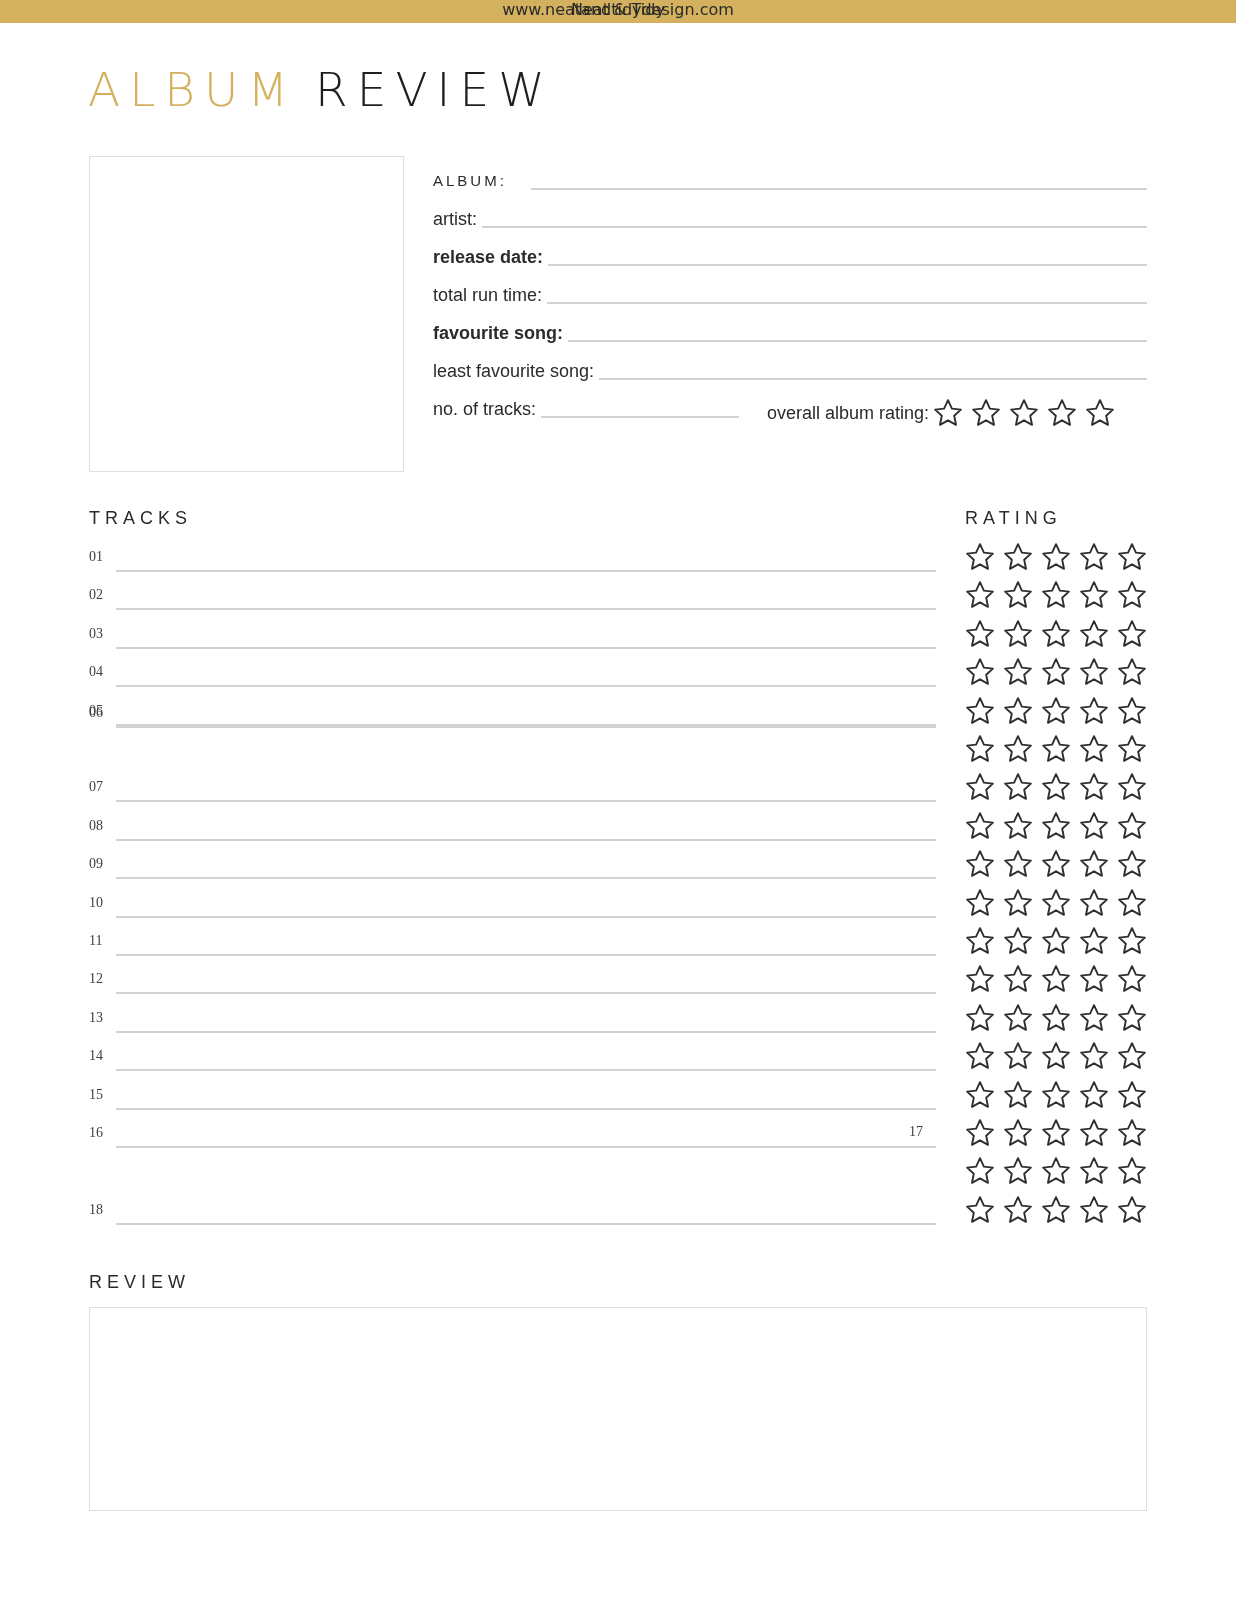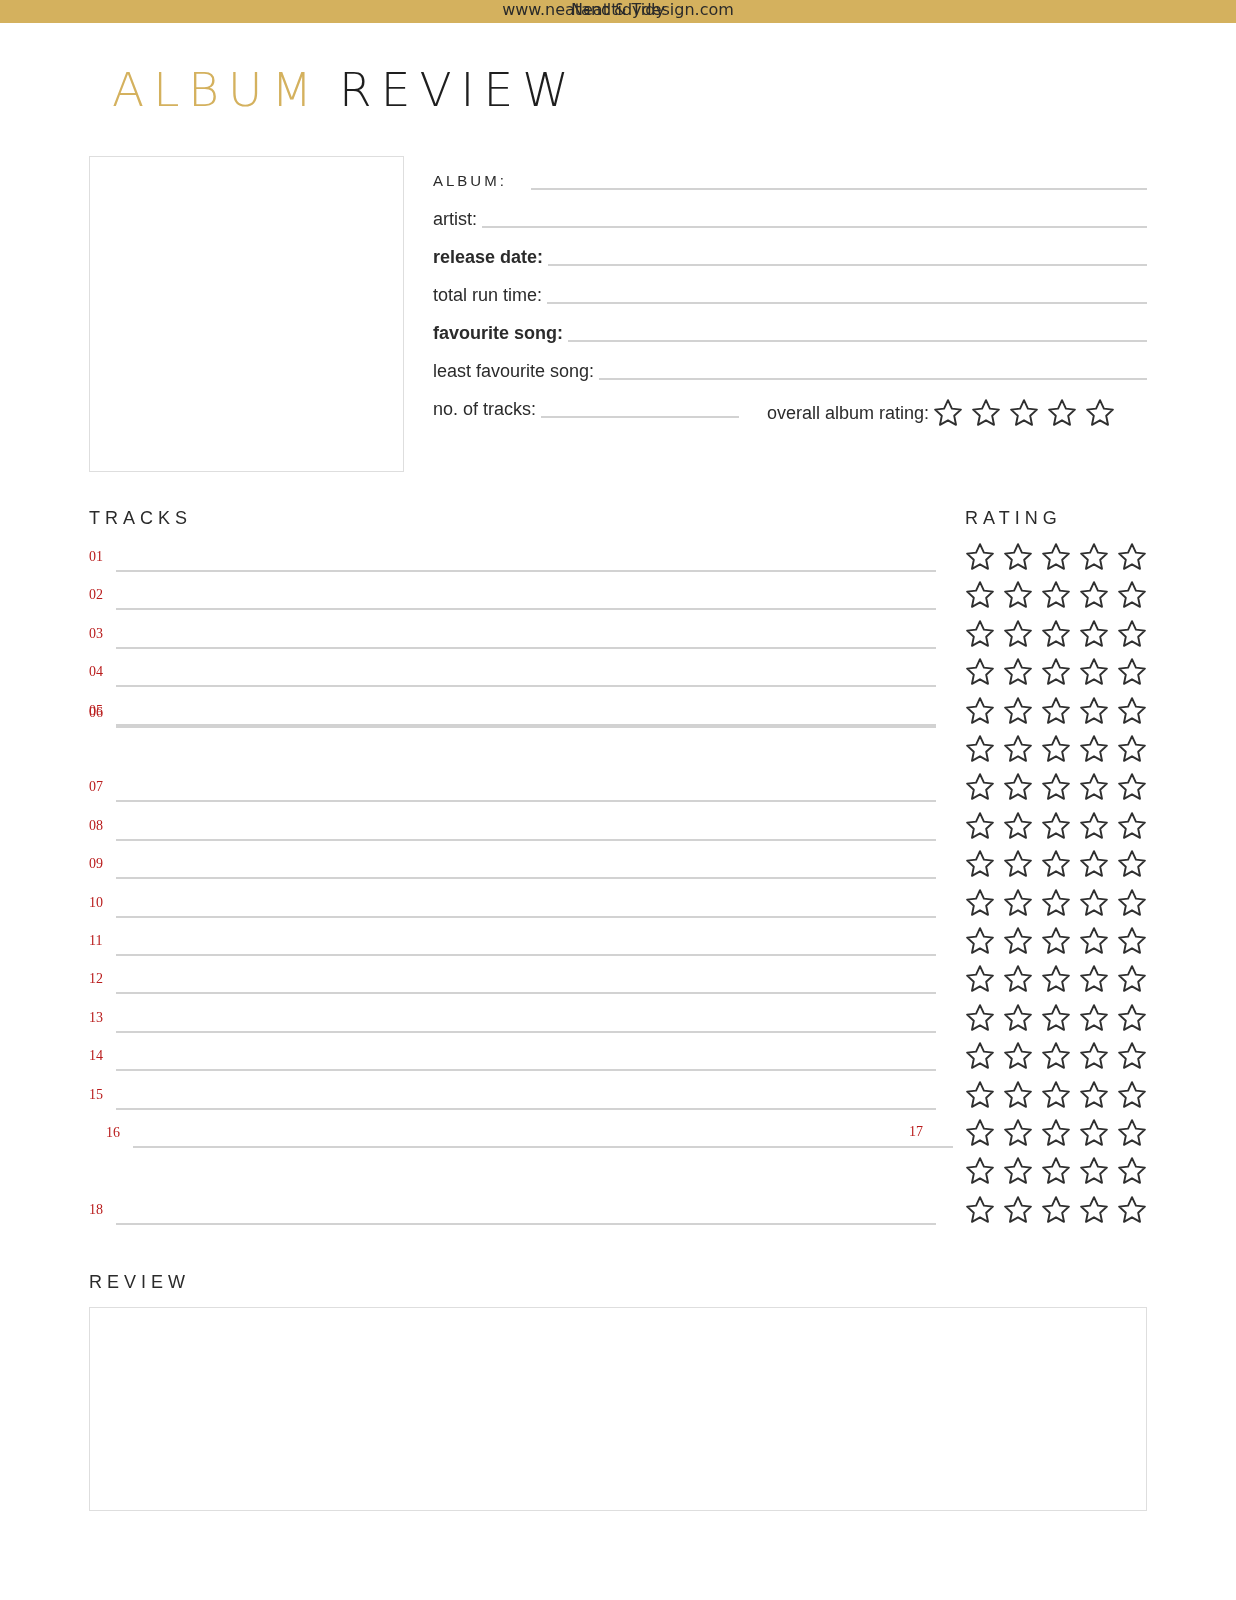--- a/index.html
+++ b/index.html
@@ -1,21 +1,21 @@
 <!DOCTYPE html>
 <html><head>
   <meta charset="utf-8">
   <style>
     * { box-sizing: border-box; margin: 0; padding: 0; }
     html, body { width: 1236px; height: 1600px; background: #ffffff; overflow: hidden; }
     body { position: relative; font-family: "DejaVu Sans", "Liberation Sans", sans-serif; color: #2a2a2a; }
 
     .top-bar { position: absolute; left: 0; top: 0; width: 1236px; height: 23px; background: #d4b15e; }
 
-    .title { position: absolute; left: 88px; top: 62px; font-size: 47px; font-weight: 300; letter-spacing: 9px; line-height: 56px; white-space: nowrap; font-family: "DejaVu Sans", sans-serif; margin-left: 24px; }
+    .title { position: absolute; left: 88px; top: 62px; font-size: 47px; font-weight: 300; letter-spacing: 9px; line-height: 56px; white-space: nowrap; font-family: "DejaVu Sans", sans-serif; }
     .title .gold { color: #d4b15e; }
     .title .dark { color: #1e1e1e; margin-left: 18px; }
 
     .album-art { position: absolute; left: 89px; top: 156px; width: 315px; height: 316px; border: 1.5px solid #dedede; background: #fff; }
 
     .field { position: absolute; left: 433px; height: 26px; display: flex; align-items: flex-end; white-space: nowrap; }
     .field .label { font-size: 18px; color: #2b2b2b; line-height: 22px; padding-right: 5px; font-family: "Liberation Sans", sans-serif; }
     .field .label.caps { font-size: 15px; letter-spacing: 3px; }
     .field .line { flex: 1; border-bottom: 2px solid #d2d2d2; height: 4px; margin-bottom: 2px; }
     .field.full { width: 714px; }
@@ -23,21 +23,21 @@
     .rating-inline { position: absolute; left: 767px; top: 398px; display: flex; align-items: center; white-space: nowrap; }
     .rating-inline .label { font-size: 18px; color: #2b2b2b; margin-right: 4px; font-family: "Liberation Sans", sans-serif; }
 
     .stars { display: flex; gap: 8px; }
     .star { width: 30px; height: 30px; display: block; cursor: pointer; }
     .star svg { width: 30px; height: 30px; display: block; }
 
     .section-heading { position: absolute; font-size: 18px; letter-spacing: 5px; color: #2b2b2b; font-family: "Liberation Sans", sans-serif; }
 
     .track-row { position: absolute; left: 89px; width: 847px; height: 30px; display: flex; align-items: flex-end; }
-    .track-num { width: 27px; font-size: 14px; color: #b91c1c; line-height: 18px; margin-bottom: 6px; font-family: "Liberation Serif", serif; }
+    .track-num { width: 27px; font-size: 14px; color: #404040; line-height: 18px; margin-bottom: 6px; font-family: "Liberation Serif", serif; }
     .track-line { flex: 1; border-bottom: 2px solid #d2d2d2; height: 2px; }
 
     .rating-row { position: absolute; left: 965px; }
 
     .review-box { position: absolute; left: 89px; top: 1307px; width: 1058px; height: 204px; border: 1.5px solid #dedede; background: #fff; }
 
     .footer { position: absolute; left: 0; width: 1236px; text-align: center; }
   </style>
 </head>
 <body>
@@ -572,21 +572,21 @@
         <svg viewBox="0 0 30 30">
           <path d="M15 2.2 L18.9 10.6 L27.9 11.6 L21.2 17.8 L23.0 26.8 L15 22.3 L7.0 26.8 L8.8 17.8 L2.1 11.6 L11.1 10.6 Z" fill="none" stroke="#2f2f2f" stroke-width="1.9" stroke-linejoin="round"></path>
         </svg>
       </span>
       <span class="star">
         <svg viewBox="0 0 30 30">
           <path d="M15 2.2 L18.9 10.6 L27.9 11.6 L21.2 17.8 L23.0 26.8 L15 22.3 L7.0 26.8 L8.8 17.8 L2.1 11.6 L11.1 10.6 Z" fill="none" stroke="#2f2f2f" stroke-width="1.9" stroke-linejoin="round"></path>
         </svg>
       </span>
     </div>
-    <div class="track-row" style="top: 1118px; margin-left: 17px;">
+    <div class="track-row" style="top: 1118px;">
       <span class="track-num">16</span>
       <span class="track-line"></span>
     </div>
     <div class="rating-row stars" style="top: 1118px;">
       <span class="star">
         <svg viewBox="0 0 30 30">
           <path d="M15 2.2 L18.9 10.6 L27.9 11.6 L21.2 17.8 L23.0 26.8 L15 22.3 L7.0 26.8 L8.8 17.8 L2.1 11.6 L11.1 10.6 Z" fill="none" stroke="#2f2f2f" stroke-width="1.9" stroke-linejoin="round"></path>
         </svg>
       </span>
       <span class="star">

